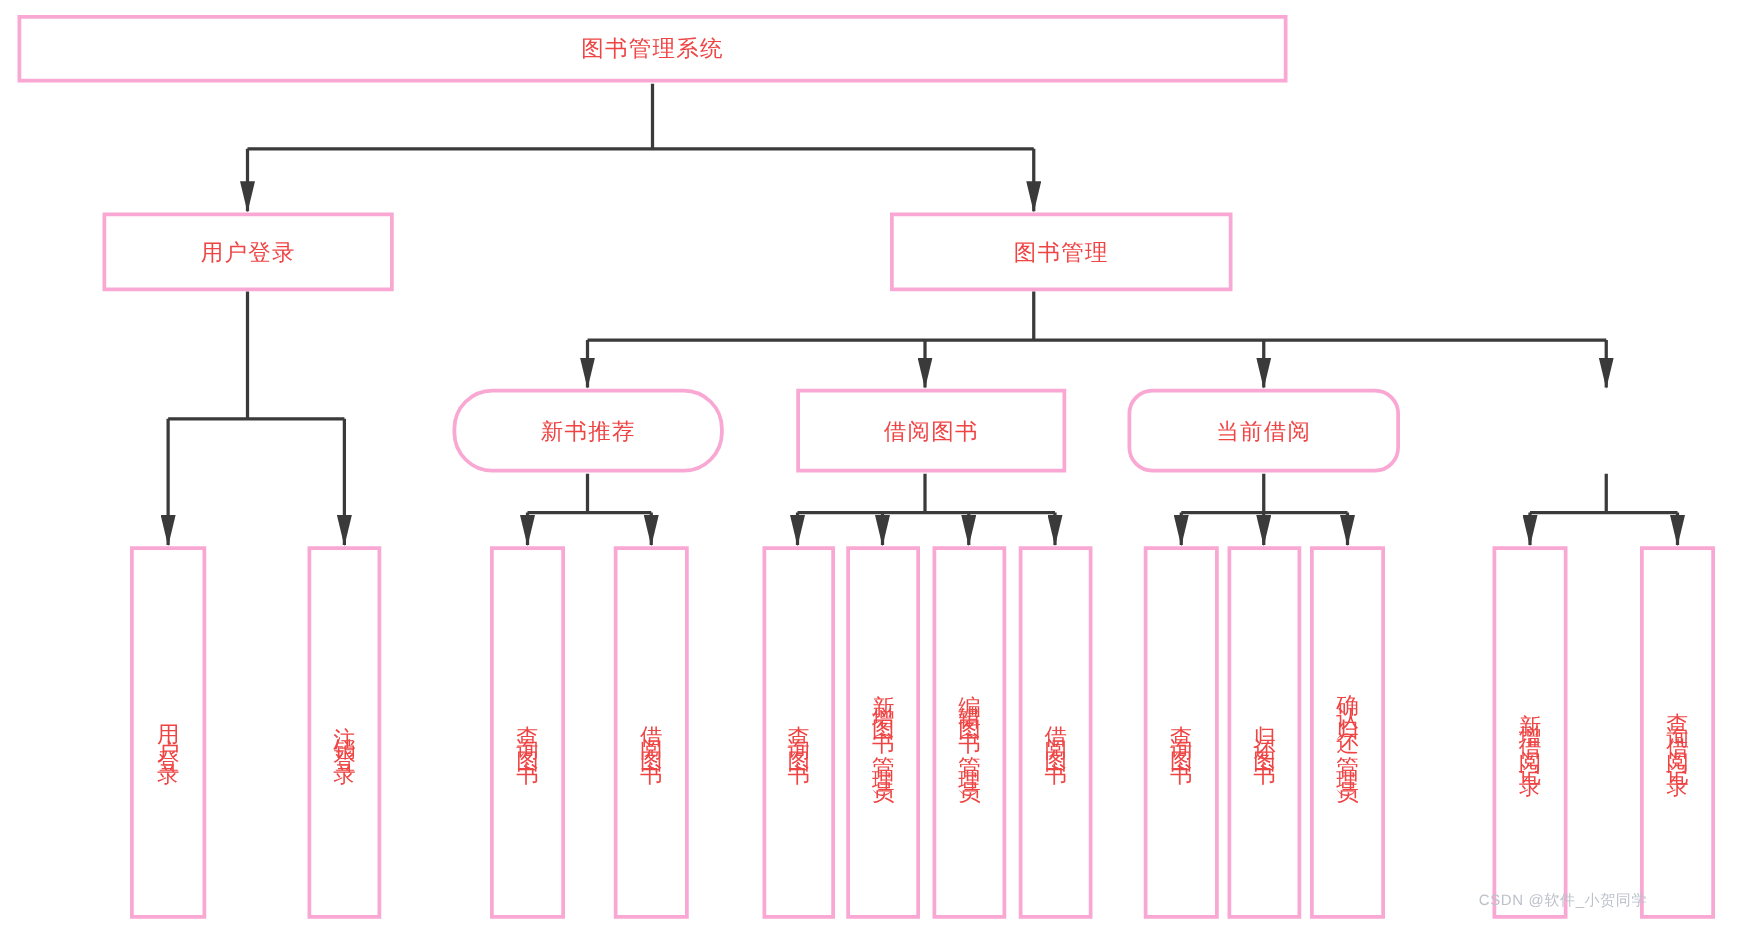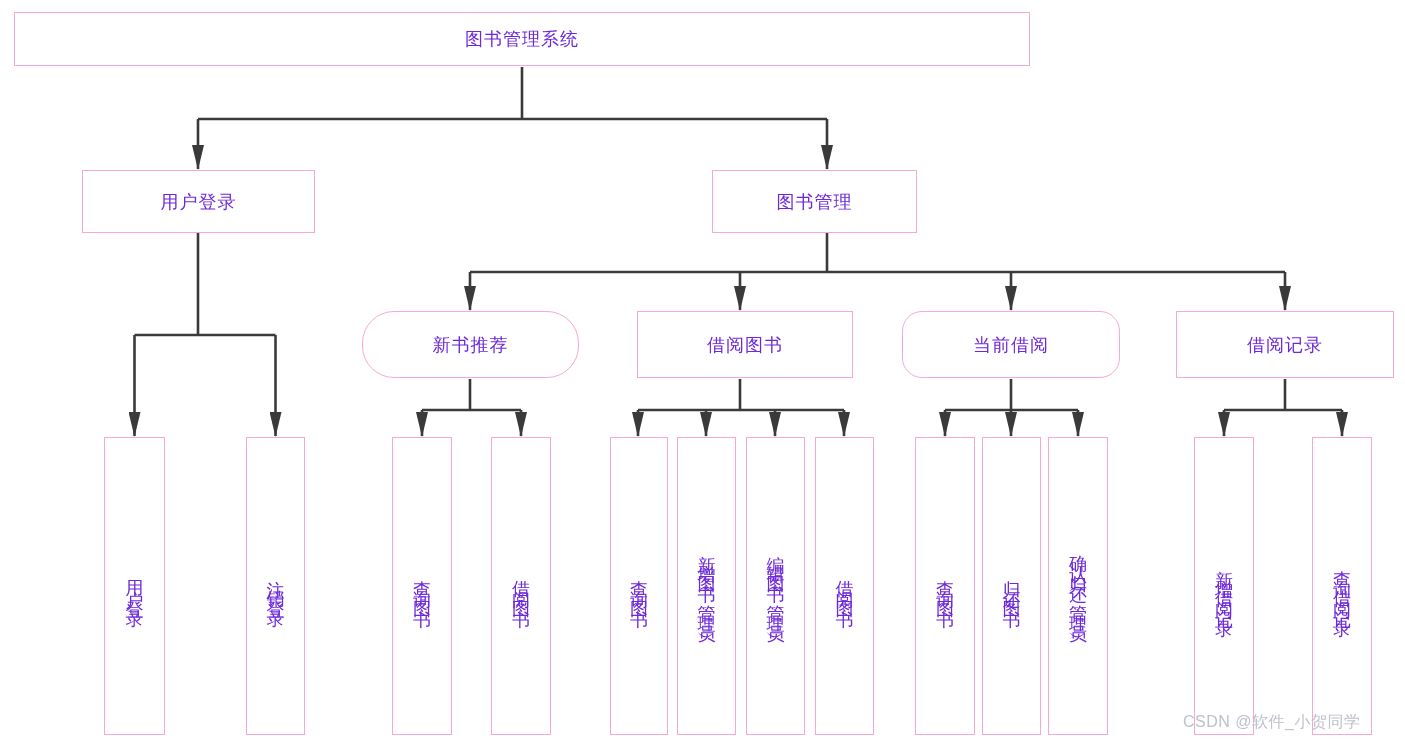--- a/index.html
+++ b/index.html
@@ -12,44 +12,44 @@
     font-family: "Liberation Sans", "DejaVu Sans", sans-serif;
   }
   .wires {
     position: absolute;
     left: 0; top: 0;
     width: 1405px; height: 747px;
   }
   .node {
     position: absolute;
     box-sizing: border-box;
-    border: 1px solid #f9a8d4;
+    border: 3px solid #f9a8d4;
     background: #ffffff;
     display: flex;
     align-items: center;
     justify-content: center;
-    color: #6d28d9;
+    color: #ef4444;
     font-size: 18px;
     letter-spacing: 1px;
     white-space: nowrap;
   }
   .vnode {
     writing-mode: vertical-rl;
     text-orientation: mixed;
     letter-spacing: 10px;
     top: 437px;
     height: 298px;
     font-size: 18px;
     line-height: 1;
   }
   .watermark {
     position: absolute;
     left: 1183px;
     top: 712px;
-    font-size: 16px;
+    font-size: 12px;
     color: #bdc1ca;
     letter-spacing: 0.5px;
     z-index: 5;
     white-space: nowrap;
   }
 </style>
 </head>
 <body>
 
 <div class="stage">
@@ -93,26 +93,25 @@
 
       <path d="M1285,379 V410 M1224,410 H1342"></path>
       <path marker-end="url(#arw)" d="M1224,410 V436"></path>
       <path marker-end="url(#arw)" d="M1342,410 V436"></path>
     </g>
   </svg>
 
   <div class="node" style="left:14px; top:12px; width:1016px; height:54px;">图书管理系统</div>
 
   <div class="node" style="left:82px; top:170px; width:233px; height:63px;">用户登录</div>
-  <div class="node" style="left:712px; top:170px; width:205px; height:63px;">图书管理</div>
+  <div class="node" style="left:712px; top:170px; width:274px; height:63px;">图书管理</div>
 
   <div class="node" style="left:362px; top:311px; width:217px; height:67px;border-radius:32px;">新书推荐</div>
   <div class="node" style="left:637px; top:311px; width:216px; height:67px;">借阅图书</div>
   <div class="node" style="left:902px; top:311px; width:218px; height:67px;border-radius:20px;">当前借阅</div>
-  <div class="node" style="left:1176px; top:311px; width:218px; height:67px;">借阅记录</div>
 
   <div class="node vnode" style="left:104px; width:61px;">用户登录</div>
   <div class="node vnode" style="left:246px; width:59px;">注销登录</div>
 
   <div class="node vnode" style="left:392px; width:60px;">查询图书</div>
   <div class="node vnode" style="left:491px; width:60px;">借阅图书</div>
 
   <div class="node vnode" style="left:610px; width:58px;">查询图书</div>
   <div class="node vnode" style="left:677px; width:59px;">新增图书（管理员）</div>
   <div class="node vnode" style="left:746px; width:59px;">编辑图书（管理员）</div>

